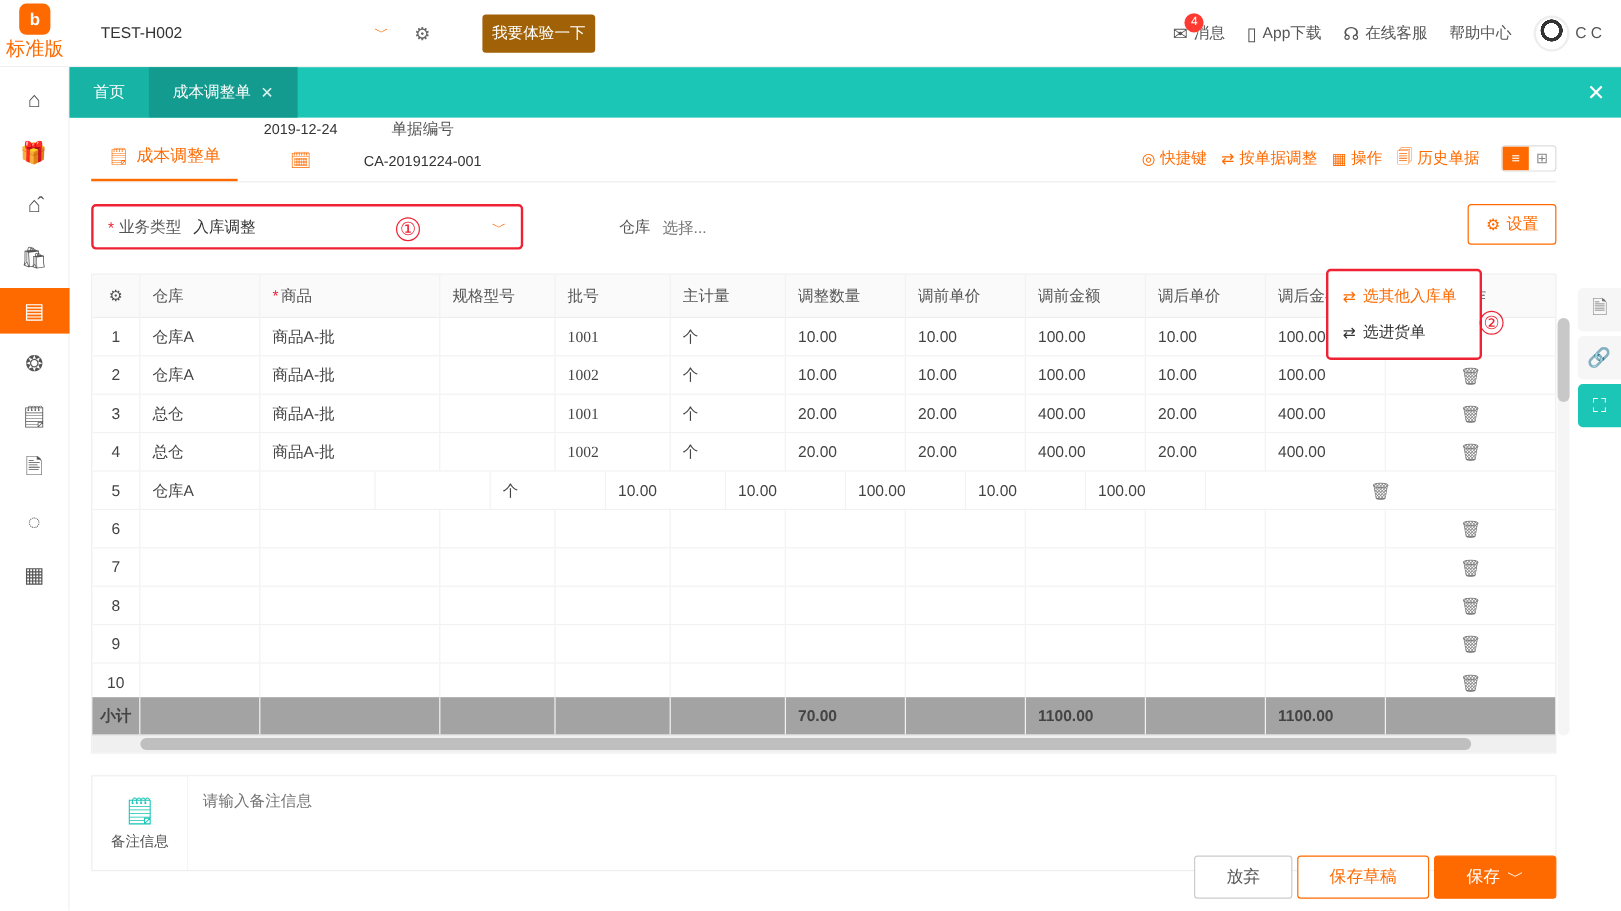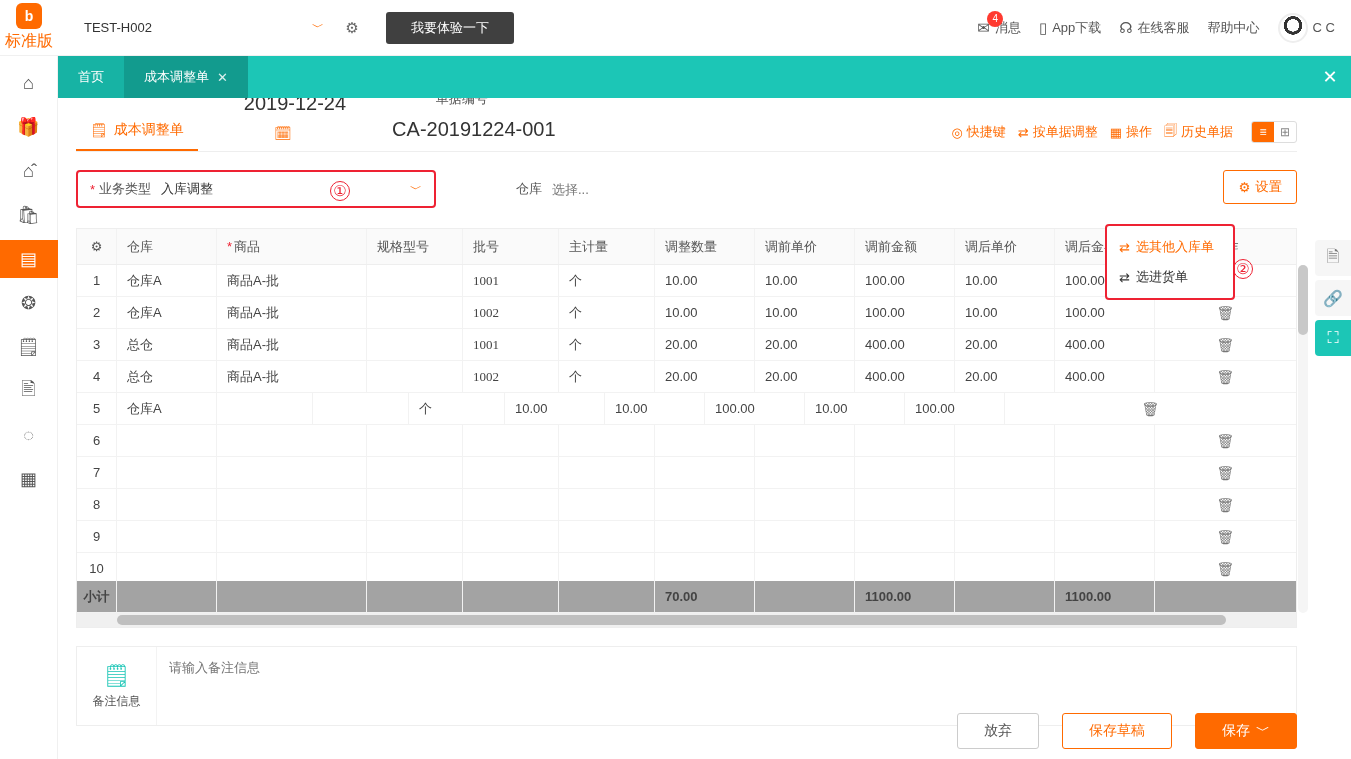--- a/index.html
+++ b/index.html
@@ -7,21 +7,21 @@
   body { width: 1351px; height: 759px; overflow: hidden; position: relative; }
 
   
   .topbar { position: absolute; left: 0; right: 0; top: 0; height: 56px; display: flex; align-items: center; padding: 0 16px 0 0; background: #fff; border-bottom: 1px solid #f0f0f0; }
   .logo-box { width: 58px; display:flex; flex-direction:column; align-items:center; justify-content:center; }
   .logo-b { width: 26px; height: 26px; border-radius: 6px; background: #ff6a00; color:#fff; font-weight:700; display:flex; align-items:center; justify-content:center; font-size:14px;}
   .logo-sub { font-size: 16px; color:#ff6a00; margin-top:2px;font-family:Liberation Serif, serif;}
   .company-select { margin-left: 16px; width: 260px; height: 34px; display:flex; align-items:center; justify-content:space-between; padding:0 10px; color:#333; cursor:pointer;}
   .company-select .chev { color:#ff6a00; font-size:12px;}
   .gear-top { margin-left: 6px; color:#666; cursor:pointer; width:24px; text-align:center; font-size:15px;}
-  .btn-orange { background:#404040; color:#fff; border:none; padding:7px 25px; border-radius:3px; cursor:pointer; margin-left:22px; font-size:13px;}
+  .btn-orange { background:#a16207; color:#fff; border:none; padding:7px 8px; border-radius:3px; cursor:pointer; margin-left:38px; font-size:13px;}
   .top-right { margin-left:auto; display:flex; align-items:center; gap:18px; color:#555;}
   .top-right-item { display:flex; align-items:center; gap:5px; cursor:pointer; position:relative;}
   .top-right-item .ico { font-size:15px;}
   .badge-red { position:absolute; top:-8px; left:10px; background:#ff3a30; color:#fff; font-size:10px; border-radius:8px; min-width:16px; height:16px; display:flex; align-items:center; justify-content:center; padding:0 3px;}
   .avatar { width:30px; height:30px; border-radius:50%; background: radial-gradient(circle at 50% 40%, #fff 30%, #333 31% 45%, #fff 46%); border:2px solid #eee; display:inline-block;}
 
   
   .rail { position:absolute; left:0; top:56px; bottom:0; width:58px; background:#fff; border-right:1px solid #f0f0f0; display:flex; flex-direction:column; align-items:center; padding-top:8px; gap:6px;}
   .rail-item { width:58px; height:38px; display:flex; align-items:center; justify-content:center; color:#555; font-size:18px; cursor:pointer;}
   .rail-item.active { background:#ff6a00; color:#fff;}
@@ -35,21 +35,21 @@
   .tabs-close { margin-left:auto; width:42px; display:flex; align-items:center; justify-content:center; color:#fff; cursor:pointer; font-size:18px;}
 
   
   .main { position:absolute; left:58px; right:36px; top:98px; bottom:0; padding:14px 18px 0; overflow:hidden;}
 
   
   .doc-head { display:flex; align-items:flex-end; gap:22px; border-bottom:1px solid #eee; height:40px;}
   .doc-title-tab { display:flex; align-items:center; gap:6px; padding:0 14px 10px; color:#ff6a00; border-bottom:2px solid #ff6a00; font-size:14px; cursor:default;}
   .doc-title-tab .ico { font-size:14px;}
   .doc-meta { display:flex; align-items:center; gap:10px; padding-bottom:10px; color:#555;flex-direction:column;}
-  .doc-meta b { color:#333; font-weight:500; font-size:20px;margin-left:24px;}
+  .doc-meta b { color:#333; font-weight:500; font-size:12px;}
   .doc-meta .calico { color:#ff6a00; font-size:14px; cursor:pointer;}
   .doc-actions { margin-left:auto; display:flex; align-items:center; gap:12px; padding-bottom:8px; color:#ff6a00; font-size:13px;}
   .doc-actions span { cursor:pointer; display:flex; align-items:center; gap:4px;}
   .view-toggle { display:flex; border:1px solid #ddd; border-radius:3px; overflow:hidden; margin-left:6px;}
   .view-toggle div { width:22px; height:20px; display:flex; align-items:center; justify-content:center; cursor:pointer; font-size:12px; color:#888;}
   .view-toggle div.active { background:#ff6a00; color:#fff;}
 
   
   .filter-row { display:flex; align-items:center; margin-top:18px; position:relative; height:38px;}
   .biz-type-box { width:360px; height:38px; border:2px solid #e23; border-radius:4px; display:flex; align-items:center; padding:0 12px; position:relative;}
@@ -98,21 +98,21 @@
   .vscroll-gutter { position:absolute; right:-12px; top:36px; bottom:14px; width:10px; background:#f5f5f5; border-radius:5px;}
   .vscroll-thumb { position:absolute; top:0; left:0; right:0; height:70px; background:#c8c8c8; border-radius:5px;}
 
   
   .remark-box { margin-top:18px; border:1px solid #eee; height:80px; display:flex;}
   .remark-side { width:80px; display:flex; flex-direction:column; align-items:center; justify-content:center; gap:4px; color:#555; font-size:12px; border-right:1px solid #f3f3f3;}
   .remark-side .ico { color:#1cc6b6; font-size:22px;}
   .remark-input { flex:1; border:none; outline:none; padding:12px; color:#aaa; font-size:13px; resize:none;}
 
   
-  .footer { position:absolute; right:18px; bottom:10px; display:flex; gap:23px;}
+  .footer { position:absolute; right:18px; bottom:10px; display:flex; gap:4px;}
   .btn { height:36px; padding:0 26px; border-radius:3px; cursor:pointer; font-size:14px; display:flex; align-items:center; gap:6px;}
   .btn-plain { background:#fff; border:1px solid #ccc; color:#555;}
   .btn-outline { background:#fff; border:1px solid #ff6a00; color:#ff6a00;}
   .btn-primary { background:#ff6a00; border:1px solid #ff6a00; color:#fff;}
 
   
   .sidetabs { position:absolute; right:0; top:240px; width:36px; display:flex; flex-direction:column; gap:4px;}
   .sidetab { width:36px; height:36px; background:#f6f6f6; display:flex; align-items:center; justify-content:center; color:#777; cursor:pointer; font-size:16px; border-top-left-radius:4px; border-bottom-left-radius:4px;}
   .sidetab.active { background:#1cc6b6; color:#fff;}
 </style>

